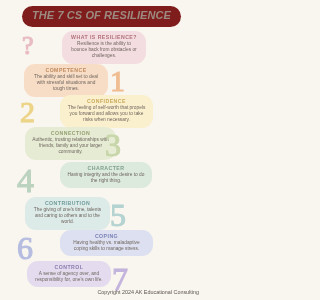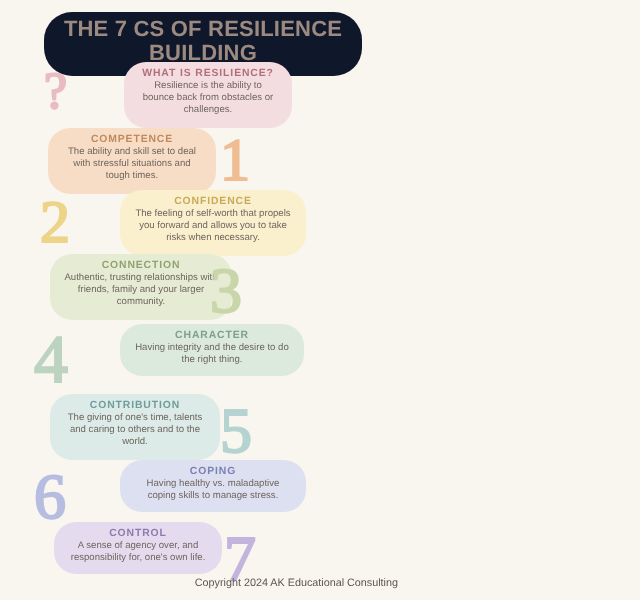--- a/index.html
+++ b/index.html
@@ -74,23 +74,22 @@
     line-height: 7px;
     color: #5d5650;
     font-weight: 400;
   }
 </style>
 </head>
 <body style="background: rgb(249, 245, 239);">
 
 <div id="poster" style="background: rgb(249, 245, 239);">
 
-  <div class="title-pill" style="background: #0f172a;">
+  <div class="title-pill" style="background: #7f1d1d; font-style: italic;">
     <span class="ttl" style="color: rgb(156, 138, 128);">THE 7 CS OF RESILIENCE</span>
-    <span class="ttl" style="color: rgb(156, 138, 128);">BUILDING</span>
   </div>
 
   <div id="rows">
       <div class="card" style="position: absolute; top: 31px; left: 62px; width: 84px; background: rgb(244, 221, 224);">
         <span class="hd" style="color: rgb(176, 112, 122);">WHAT IS RESILIENCE?</span>
         <span class="bd">Resilience is the ability to bounce back from obstacles or challenges.</span>
       </div>
       <span class="bignum q-mark" style="position: absolute; top: 33px; left: 22px; font-size: 26px; line-height: 26px; -webkit-text-stroke: 1.1px rgb(232, 188, 194); text-shadow: rgb(232, 188, 194) 0px 0px 0px;">?</span>
       <div class="card" style="position: absolute; top: 64px; left: 24px; width: 84px; background: rgb(248, 221, 198);">
         <span class="hd" style="color: rgb(192, 138, 92);">COMPETENCE</span>

